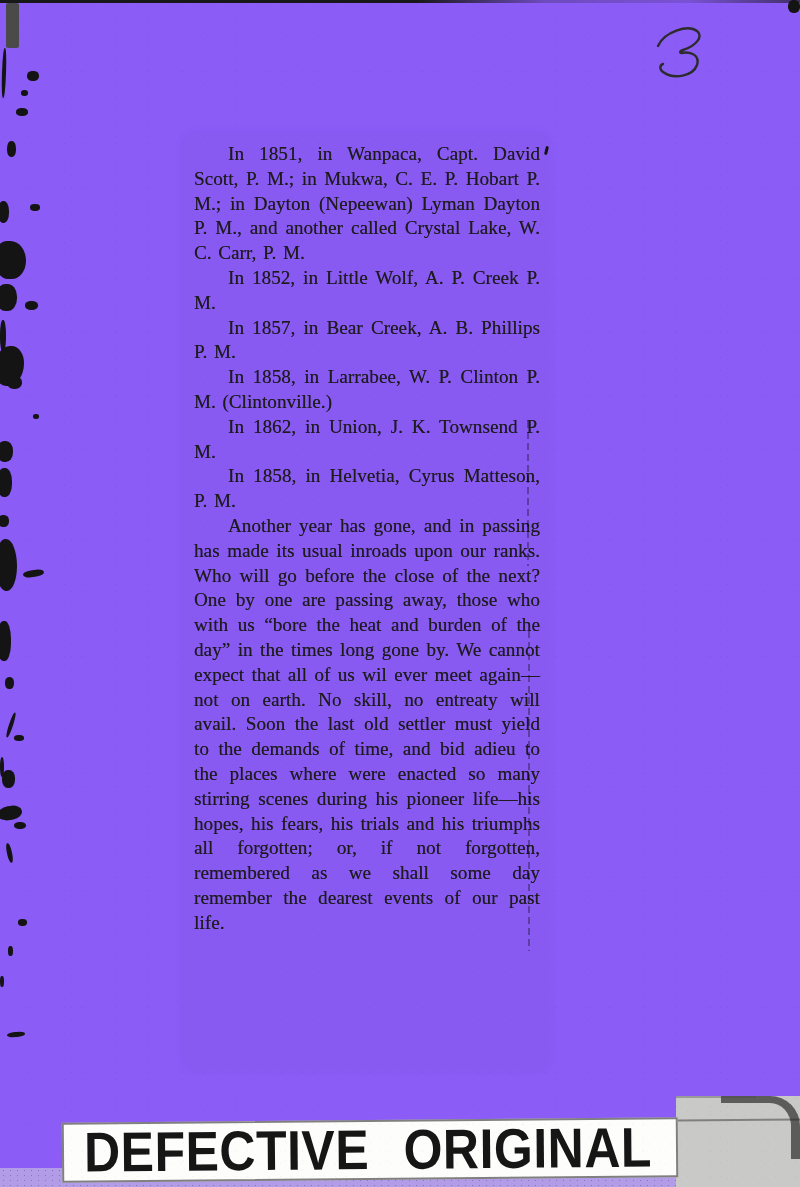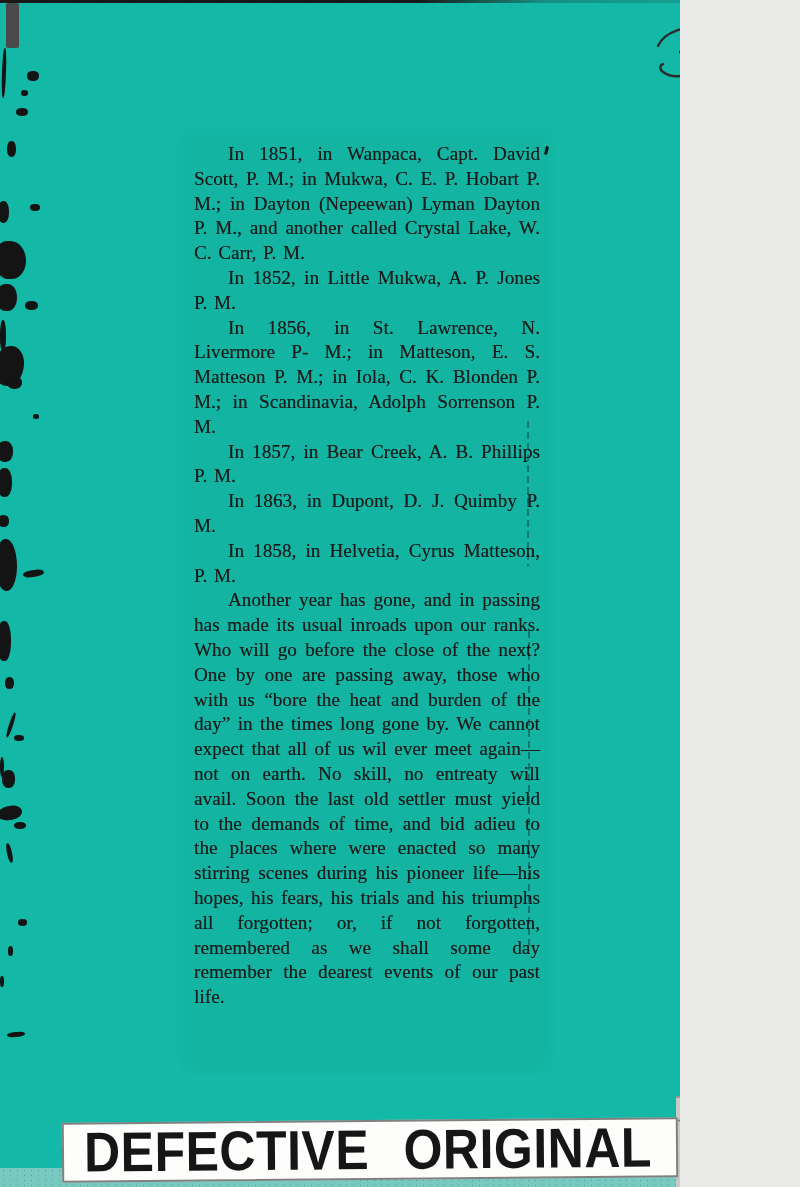--- a/index.html
+++ b/index.html
@@ -1,17 +1,17 @@
 <!DOCTYPE html>
 <html><head>
 <meta charset="utf-8">
 <style>
   html,body{margin:0;padding:0;}
   body{width:800px;height:1187px;background:#e9e9e7;font-family:"Liberation Serif","DejaVu Serif",serif;}
-  .page{position:relative;width:680px;height:1187px;background:#14b8a6;overflow:hidden;}
+  .page{position:relative;width:800px;height:1187px;background:#8b5cf6;overflow:hidden;}
   
   .page::after{content:"";position:absolute;inset:0;pointer-events:none;opacity:.22;
     background-image:radial-gradient(rgba(0,0,0,.22) .5px,transparent .7px),
                      radial-gradient(rgba(0,0,0,.16) .5px,transparent .7px);
     background-size:11px 13px,17px 9px;background-position:0 0,5px 4px;}
   .top-edge{position:absolute;left:0;top:0;width:800px;height:3px;
     background:linear-gradient(to right,#181818 0%,#181818 52%,rgba(24,24,24,.25) 68%,rgba(24,24,24,.15) 86%,rgba(24,24,24,.65) 100%);}
   .blot{position:absolute;background:#141414;border-radius:45%;}
   
   .clipping{position:absolute;left:186px;top:136px;width:360px;height:930px;
@@ -85,24 +85,24 @@
   <div class="blot" style="left:545px;top:146px;width:3px;height:9px;transform:rotate(14deg);border-radius:2px;"></div>
 
   <svg class="handnum" viewBox="0 0 64 60" aria-label="3">
     <path d="M8 24 C14 10, 38 2, 47 9 C54 14, 46 24, 33 28 C31 28.5, 29 30, 31 31
              C42 29, 50 34, 47 43 C43 54, 24 58, 13 50 C9 47, 10 43, 13 42" fill="none" stroke="#2c2c2c" stroke-width="2.4" stroke-linecap="round"></path>
   </svg>
 
   <div class="clipping">
     <div class="article">
       <p>In 1851, in Wanpaca, Capt. David Scott, P. M.; in Mukwa, C. E. P. Hobart P. M.; in Dayton (Nepeewan) Lyman Dayton P. M., and another called Crystal Lake, W. C. Carr, P. M.</p>
-      <p>In 1852, in Little Mukwa, A. P. Jones P. M.</p>
-      <p>In 1856, in St. Lawrence, N. Livermore P- M.; in Matteson, E. S. Matteson P. M.; in Iola, C. K. Blonden P. M.; in Scandinavia, Adolph Sorrenson P. M.</p>
+      <p>In 1852, in Little Wolf, A. P. Creek P. M.</p>
       <p>In 1857, in Bear Creek, A. B. Phillips P. M.</p>
-      <p>In 1863, in Dupont, D. J. Quimby P. M.</p>
+      <p>In 1858, in Larrabee, W. P. Clinton P. M. (Clintonville.)</p>
+      <p>In 1862, in Union, J. K. Townsend P. M.</p>
       <p>In 1858, in Helvetia, Cyrus Matteson, P. M.</p>
       <p>Another year has gone, and in passing has made its usual inroads upon our ranks. Who will go before the close of the next? One by one are passing away, those who with us “bore the heat and burden of the day” in the times long gone by. We cannot expect that all of us wil ever meet again—not on earth. No skill, no entreaty will avail. Soon the last old settler must yield to the demands of time, and bid adieu to the places where were enacted so many stirring scenes during his pioneer life—his hopes, his fears, his trials and his triumphs all forgotten; or, if not forgotten, remembered as we shall some day remember the dearest events of our past life.</p>
 
     </div>
     <div class="col-rule rule-a"></div>
     <div class="col-rule rule-b"></div>
   </div>
 
   <div class="bottom-band"></div>
   <div class="corner-gray">

